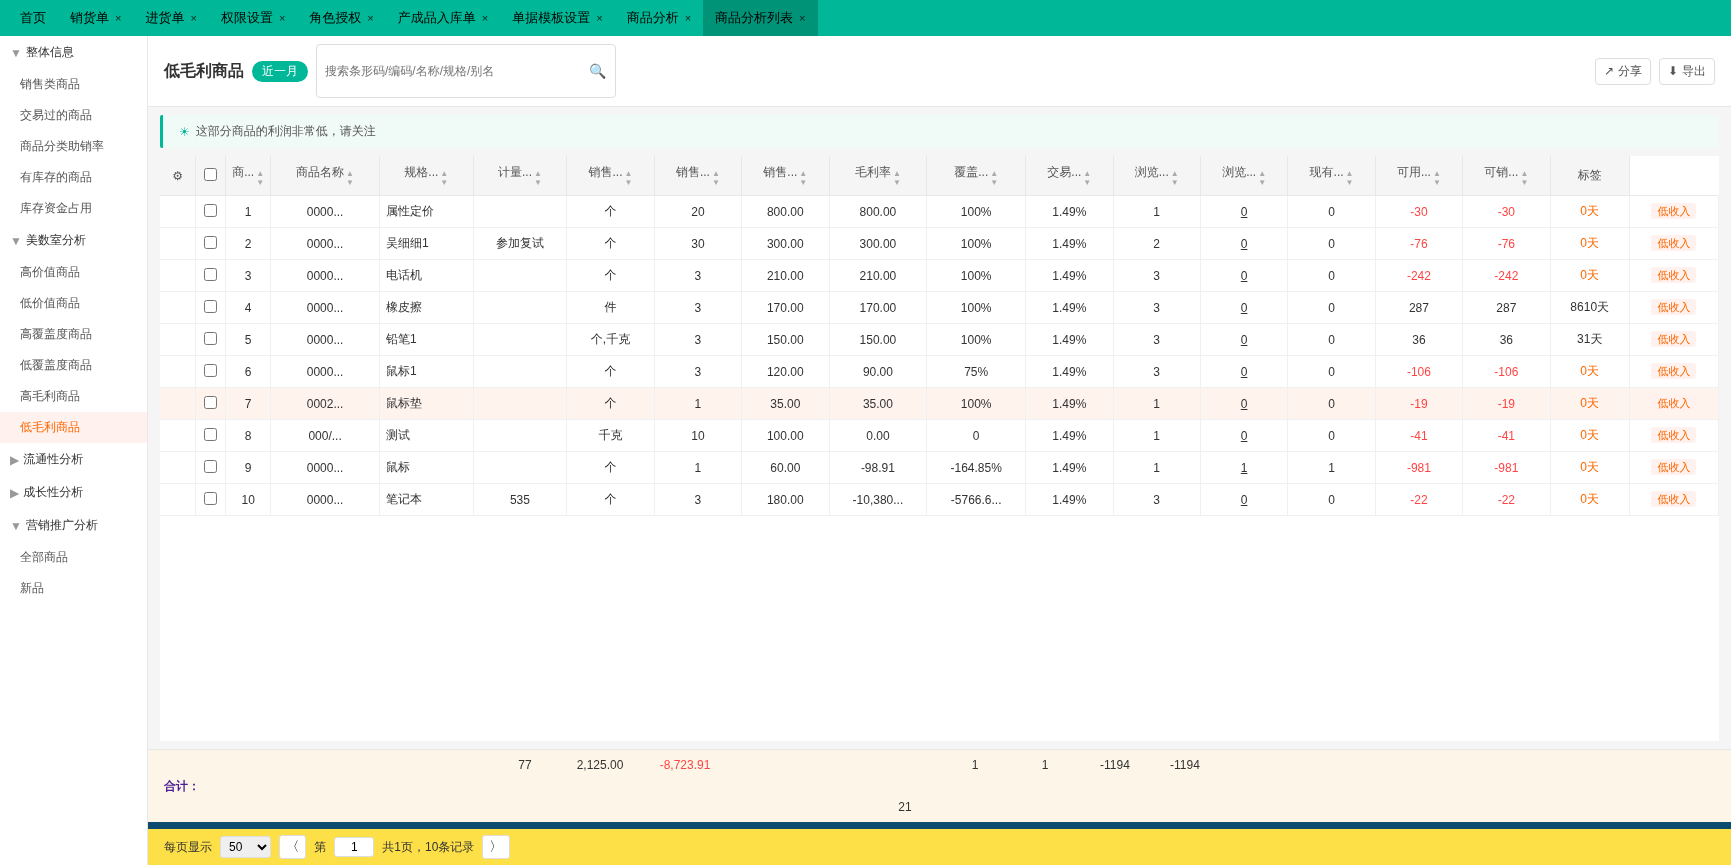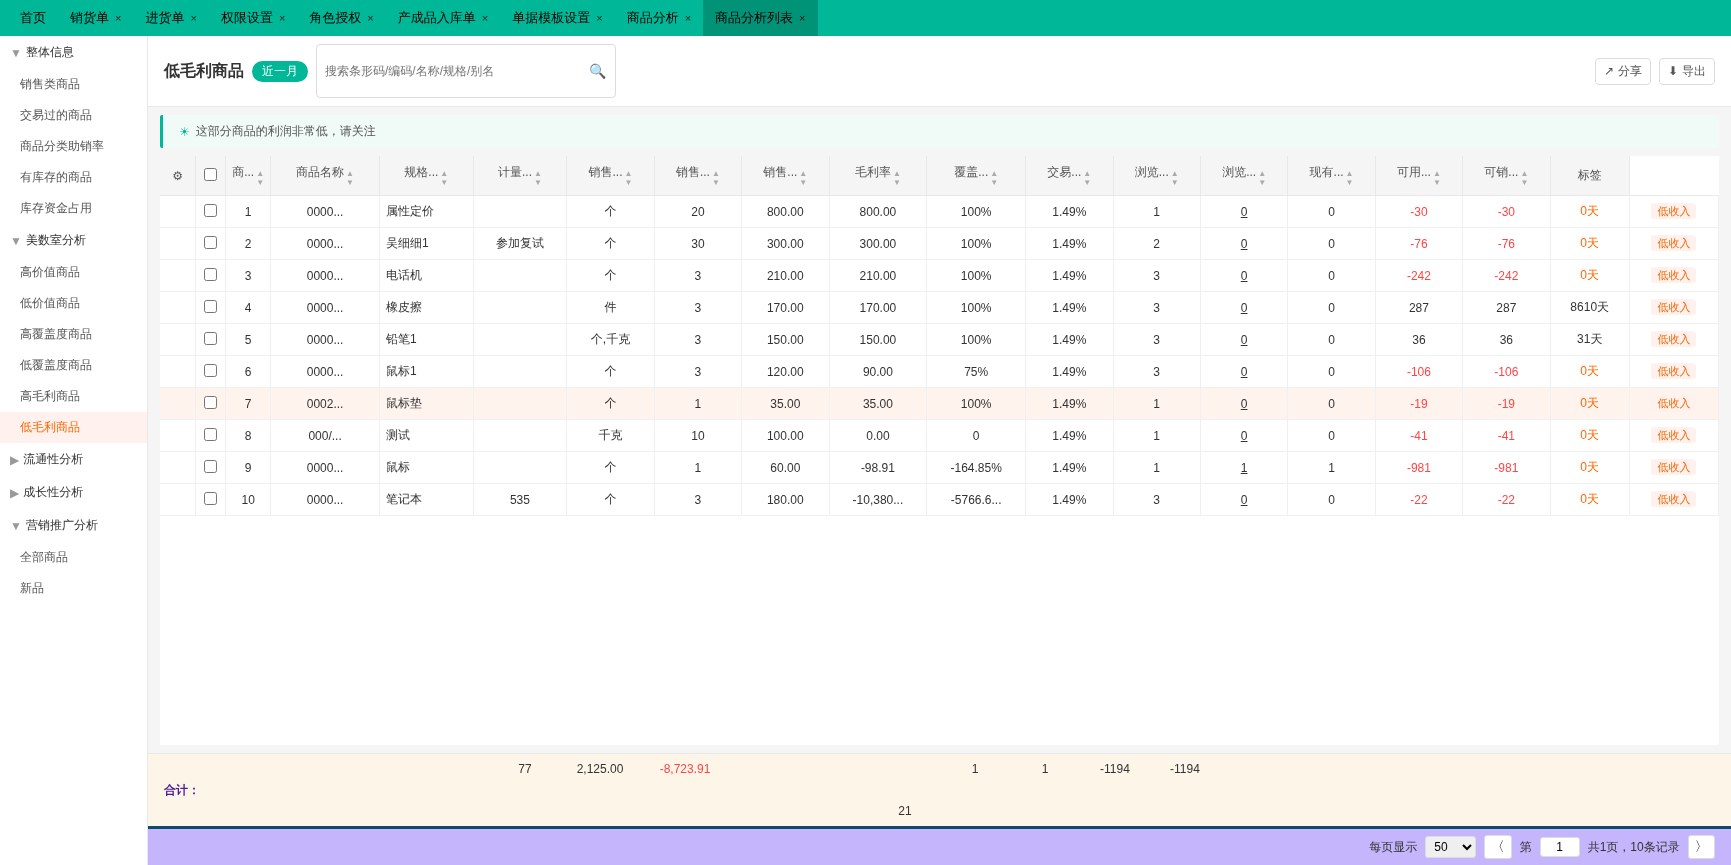--- a/index.html
+++ b/index.html
@@ -198,24 +198,24 @@
       border-top: 1px solid #e8e8e8;
       font-size: 12px;
       gap: 16px;
     }
     .total-label { color: #4c1d95; font-weight: bold; min-width: 40px; }
 
     
     .pagination {
       display: flex;
       align-items: center;
-      justify-content: flex-end;
+      justify-content: flex-start;
       padding: 6px 16px;
-      background: #c4b5fd;
-      border-top: 3px solid #0c4a6e;
+      background: #fde047;
+      border-top: 7px solid #0c4a6e;
       gap: 8px;
       font-size: 12px;
     }
     .pagination select {
       border: 1px solid #ddd;
       border-radius: 3px;
       padding: 2px 4px;
       font-size: 12px;
     }
     .pagination .page-btn {

